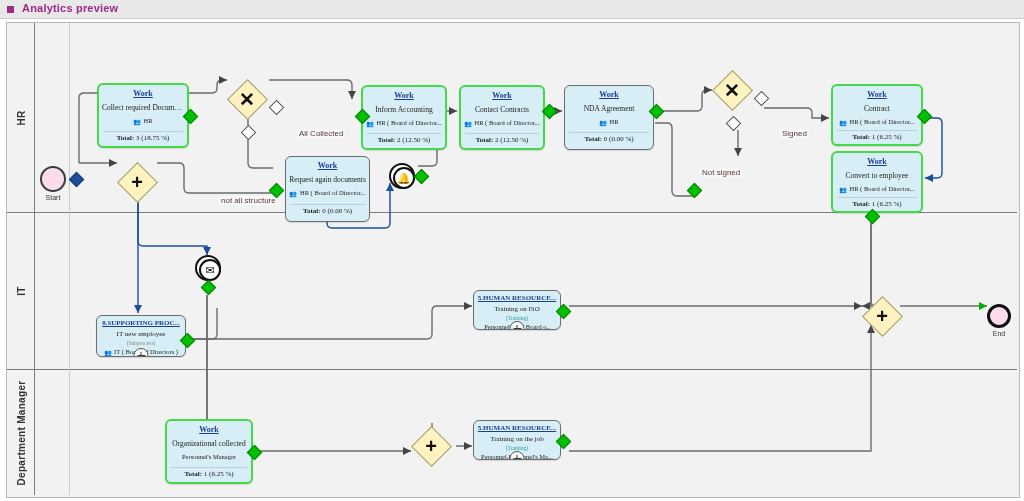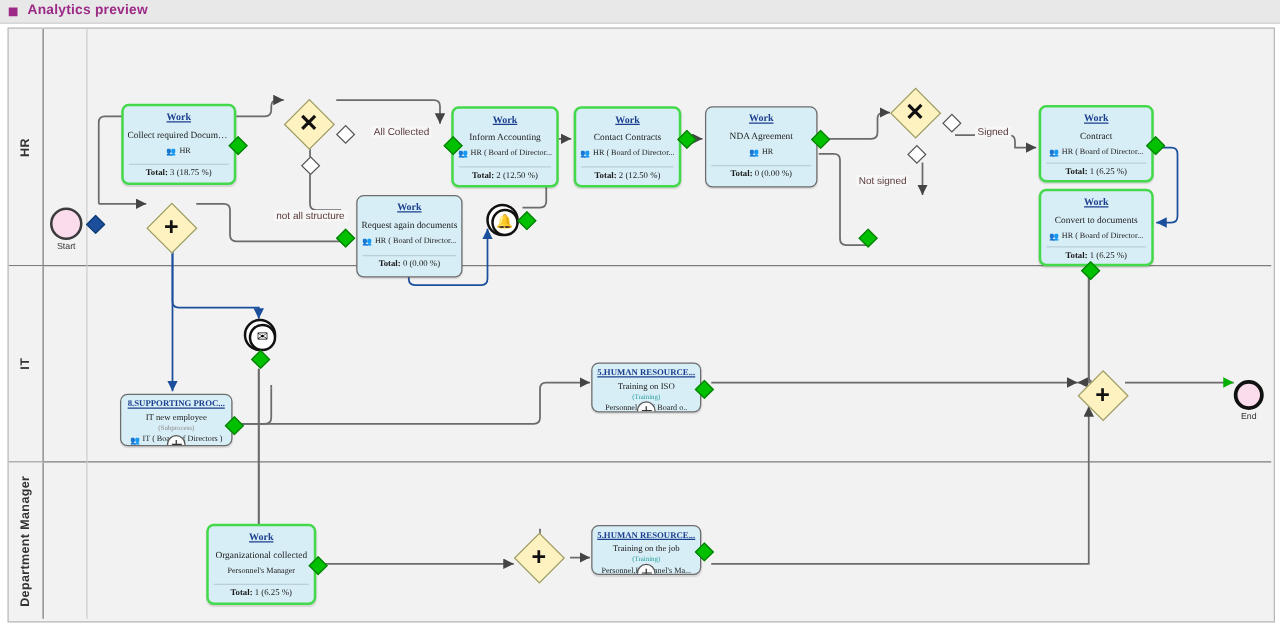--- a/index.html
+++ b/index.html
@@ -74,21 +74,21 @@
                    display:flex;align-items:center;justify-content:center;font-size:11px;line-height:1;}
   .evlbl{position:absolute;font-size:7px;color:#333;text-align:center;width:40px;}
 
   
   .gdia{position:absolute;width:9px;height:9px;background:#00c000;border:1px solid #0a7d0a;
         transform:rotate(45deg);}
   .bdia{position:absolute;width:9px;height:9px;background:#1b4f9c;border:1px solid #123a75;
         transform:rotate(45deg);}
   .wdia{position:absolute;width:9px;height:9px;background:#ffffff;border:1px solid #555;
         transform:rotate(45deg);}
-  .edgelbl{position:absolute;font-size:8px;color:#5a3a3a;background:#f7f7f7;padding:0 2px;white-space:nowrap;}
+  .edgelbl{position:absolute;font-size:8px;color:#5a3a3a;background:#f7f7f7;padding:0 2px;white-space:nowrap;margin-top:28px;}
 </style>
 </head>
 <body>
 
 <div id="root">
 
   <div id="titlebar">
     <div class="sq"></div>
     <div class="tt">Analytics preview</div>
   </div>
@@ -280,40 +280,40 @@
       </div>
       <div class="gdia" style="left:644px;top:83px;"></div>
 
       <div class="gw" style="left:706px;top:48px;">
         <div class="dia"></div>
         <div class="mk x">✕</div>
       </div>
       <div class="wdia" style="left:749px;top:70px;"></div>
       <div class="wdia" style="left:721px;top:95px;"></div>
       <div class="edgelbl" style="left:773px;top:78px;">Signed</div>
-      <div class="edgelbl" style="left:678px;top:117px;">Not signed</div>
+      <div class="edgelbl" style="left:693px;top:117px;">Not signed</div>
 
       <div class="gdia" style="left:682px;top:162px;"></div>
 
       <div class="node hl" style="left:824px;top:61px;width:92px;height:62px;">
         <div class="ttl">Work</div>
         <div class="nm">Contract</div>
         <div class="role">
           <span class="grpico">👥</span><span>HR ( Board of Director...</span>
         </div>
         <div class="rule" style="top:44px;"></div>
         <div class="tot" style="top:47px;">
           <b>Total:</b> <span>1 (6.25 %)</span>
         </div>
       </div>
       <div class="gdia" style="left:912px;top:88px;"></div>
 
       <div class="node hl" style="left:824px;top:128px;width:92px;height:62px;">
         <div class="ttl">Work</div>
-        <div class="nm">Convert to documents</div>
+        <div class="nm">Convert to employee</div>
         <div class="role">
           <span class="grpico">👥</span><span>HR ( Board of Director...</span>
         </div>
         <div class="rule" style="top:44px;"></div>
         <div class="tot" style="top:47px;">
           <b>Total:</b> <span>1 (6.25 %)</span>
         </div>
       </div>
       <div class="gdia" style="left:860px;top:188px;"></div>
 

